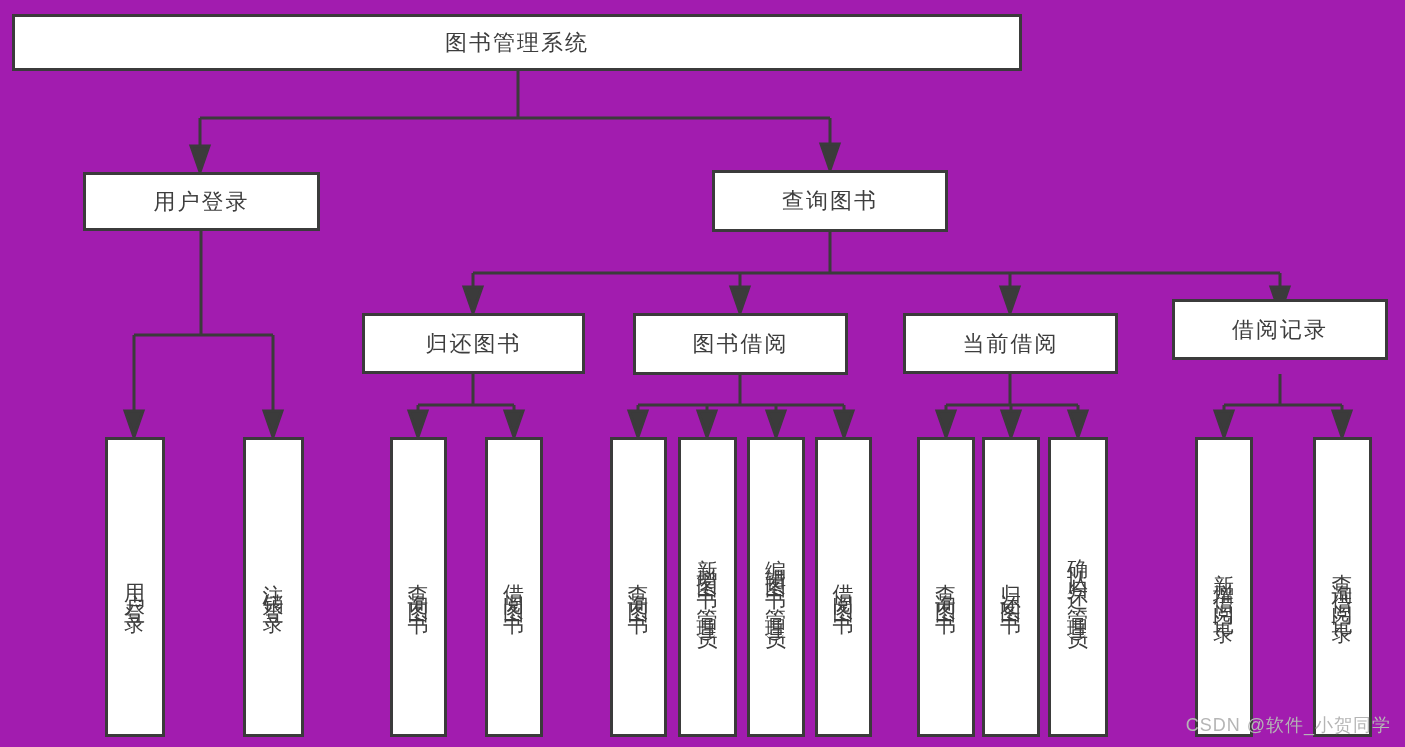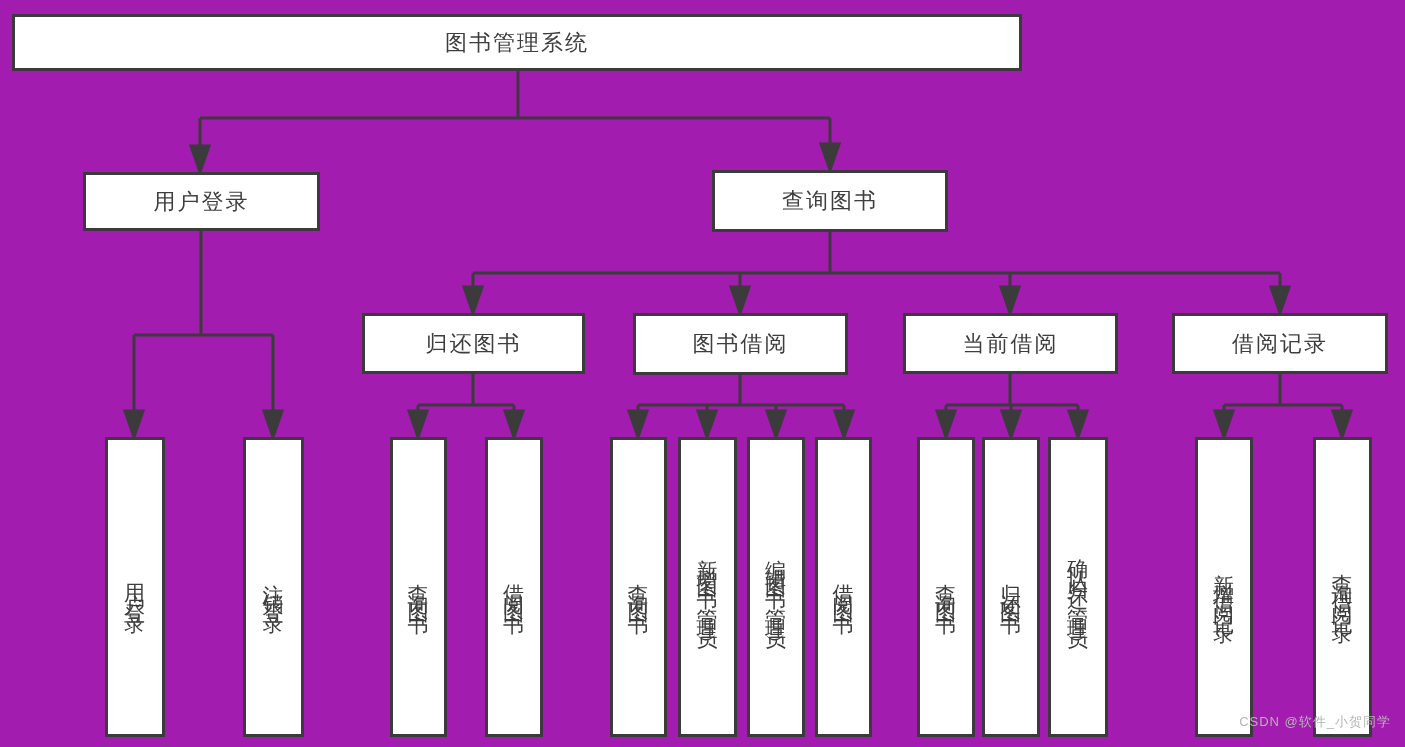--- a/index.html
+++ b/index.html
@@ -28,21 +28,21 @@
     writing-mode:vertical-rl;
     text-orientation:mixed;
     font-size:21px;
     line-height:1;
     letter-spacing:10px;
   }
   .watermark{
     position:absolute;
     top:713px;right:14px;
     color:#b5b5b5;
-    font-size:13px;
+    font-size:18px;
     letter-spacing:1px;
     white-space:nowrap;
   }
 </style>
 </head>
 <body>
 
 <div class="canvas">
 
   <svg class="wires" viewBox="0 0 1405 747">
@@ -110,21 +110,21 @@
 
   <div class="node h" style="left:362px;top:313px;width:223px;height:61px">
     <span class="lbl">归还图书</span>
   </div>
   <div class="node h" style="left:903px;top:313px;width:215px;height:61px">
     <span class="lbl">当前借阅</span>
   </div>
   <div class="node h" style="left:633px;top:313px;width:215px;height:62px">
     <span class="lbl">图书借阅</span>
   </div>
-  <div class="node h" style="left:1172px;top:313px;width:216px;height:61px">
+  <div class="node h" style="left:1172px;top:299px;width:216px;height:61px">
     <span class="lbl">借阅记录</span>
   </div>
 
   <div class="node v" style="left:105px;top:437px;width:60px;height:300px">
     <span class="lbl">用户登录</span>
   </div>
   <div class="node v" style="left:243px;top:437px;width:61px;height:300px">
     <span class="lbl">注销登录</span>
   </div>
 

